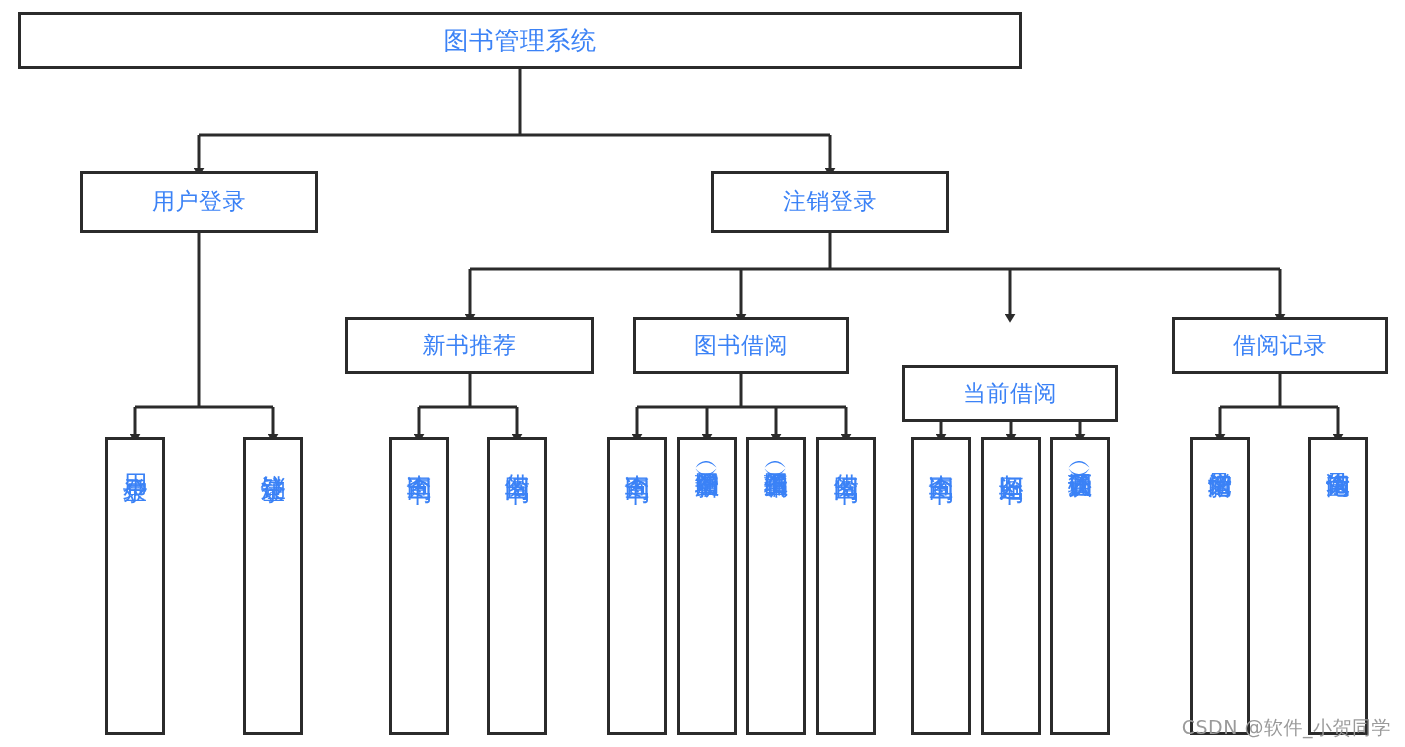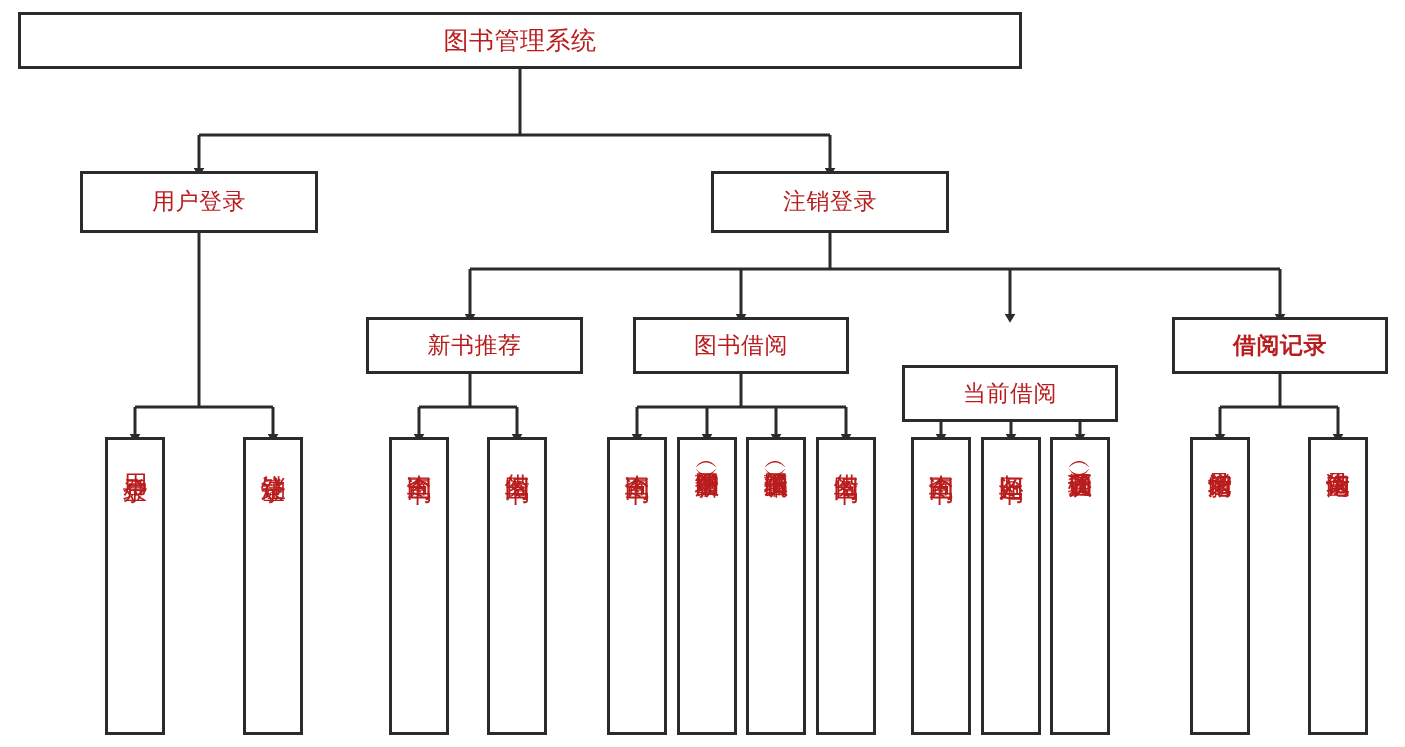--- a/index.html
+++ b/index.html
@@ -37,21 +37,21 @@
     display: flex;
     align-items: center;
     justify-content: center;
     text-align: center;
     z-index: 2;
   }
   .node .label {
     display: block;
     line-height: 1.18;
     letter-spacing: 0.5px;
-    color: #b91c1c;
+    color: #3b82f6;
   }
   
   .node.root {
     border-width: 3px;
   }
   .node.root .label {
     font-size: 25px;
   }
   
   .node.branch .label {
@@ -142,30 +142,30 @@
     <span class="label">图书管理系统</span>
   </div>
 
   <div id="branch-host">
       <div class="node branch" style="left: 80px; top: 171px; width: 238px; height: 62px;">
         <span class="label">用户登录</span>
       </div>
       <div class="node branch" style="left: 711px; top: 171px; width: 238px; height: 62px;">
         <span class="label">注销登录</span>
       </div>
-      <div class="node branch" style="left: 366px; top: 317px; width: 217px; height: 57px;">
+      <div class="node branch" style="left: 345px; top: 317px; width: 249px; height: 57px;">
         <span class="label">新书推荐</span>
       </div>
       <div class="node branch" style="left: 633px; top: 317px; width: 216px; height: 57px;">
         <span class="label">图书借阅</span>
       </div>
       <div class="node branch" style="left: 902px; top: 317px; width: 216px; height: 57px; margin-top: 48px;">
         <span class="label">当前借阅</span>
       </div>
-      <div class="node branch" style="left: 1172px; top: 317px; width: 216px; height: 57px; font-weight: bold;">
+      <div class="node branch" style="left: 1172px; top: 317px; width: 216px; height: 57px;">
         <span class="label">借阅记录</span>
       </div>
     </div>
   <div id="leaf-host">
       <div class="node leaf" style="left: 105px; top: 437px; width: 60px; height: 298px;">
         <span class="label">用户登录</span>
       </div>
       <div class="node leaf" style="left: 243px; top: 437px; width: 60px; height: 298px;">
         <span class="label">注销登录</span>
       </div>
@@ -197,13 +197,14 @@
         <span class="label">确认归还（管理员）</span>
       </div>
       <div class="node leaf tight" style="left: 1190px; top: 437px; width: 60px; height: 298px;">
         <span class="label">新增借阅记录</span>
       </div>
       <div class="node leaf tight" style="left: 1308px; top: 437px; width: 60px; height: 298px;">
         <span class="label">查询借阅记录</span>
       </div>
     </div>
 
+  <div id="watermark">CSDN @软件_小贺同学</div>
 </div>
 
 </body></html>

